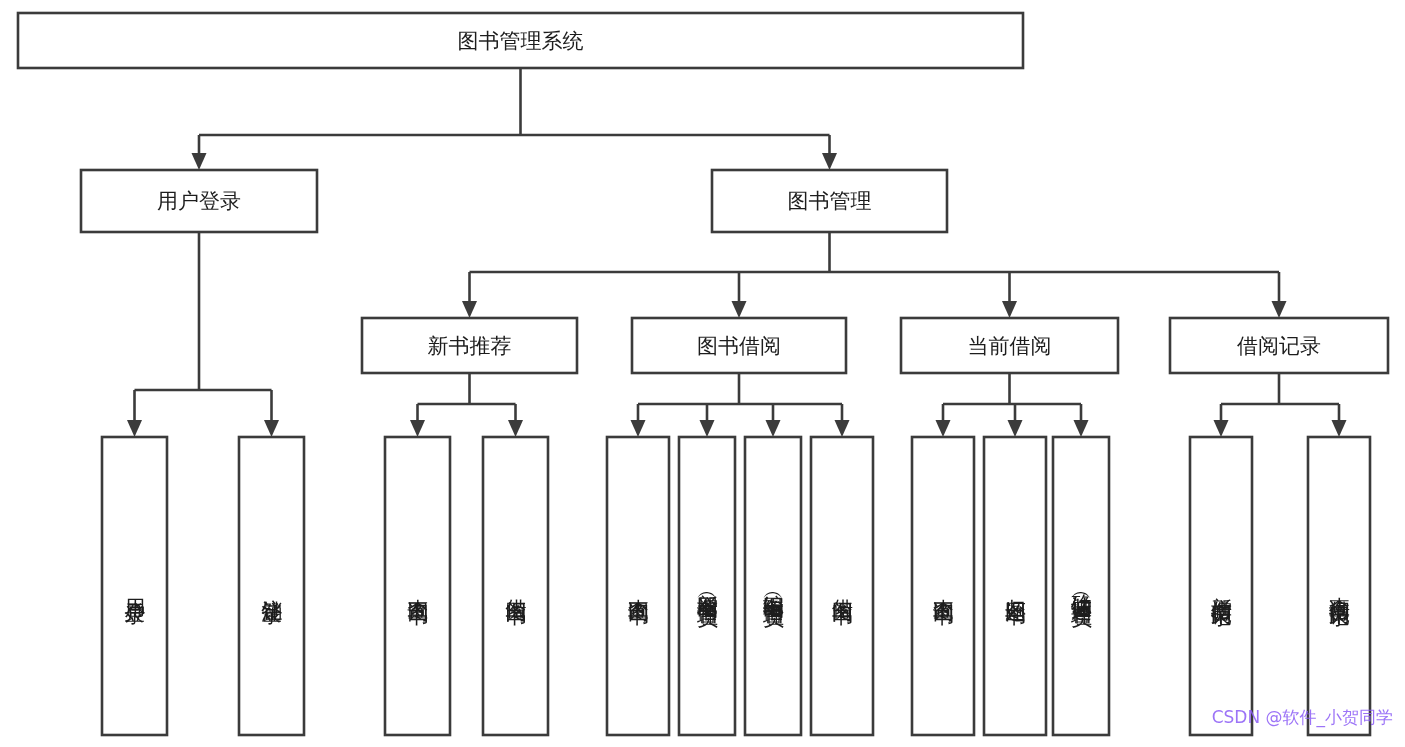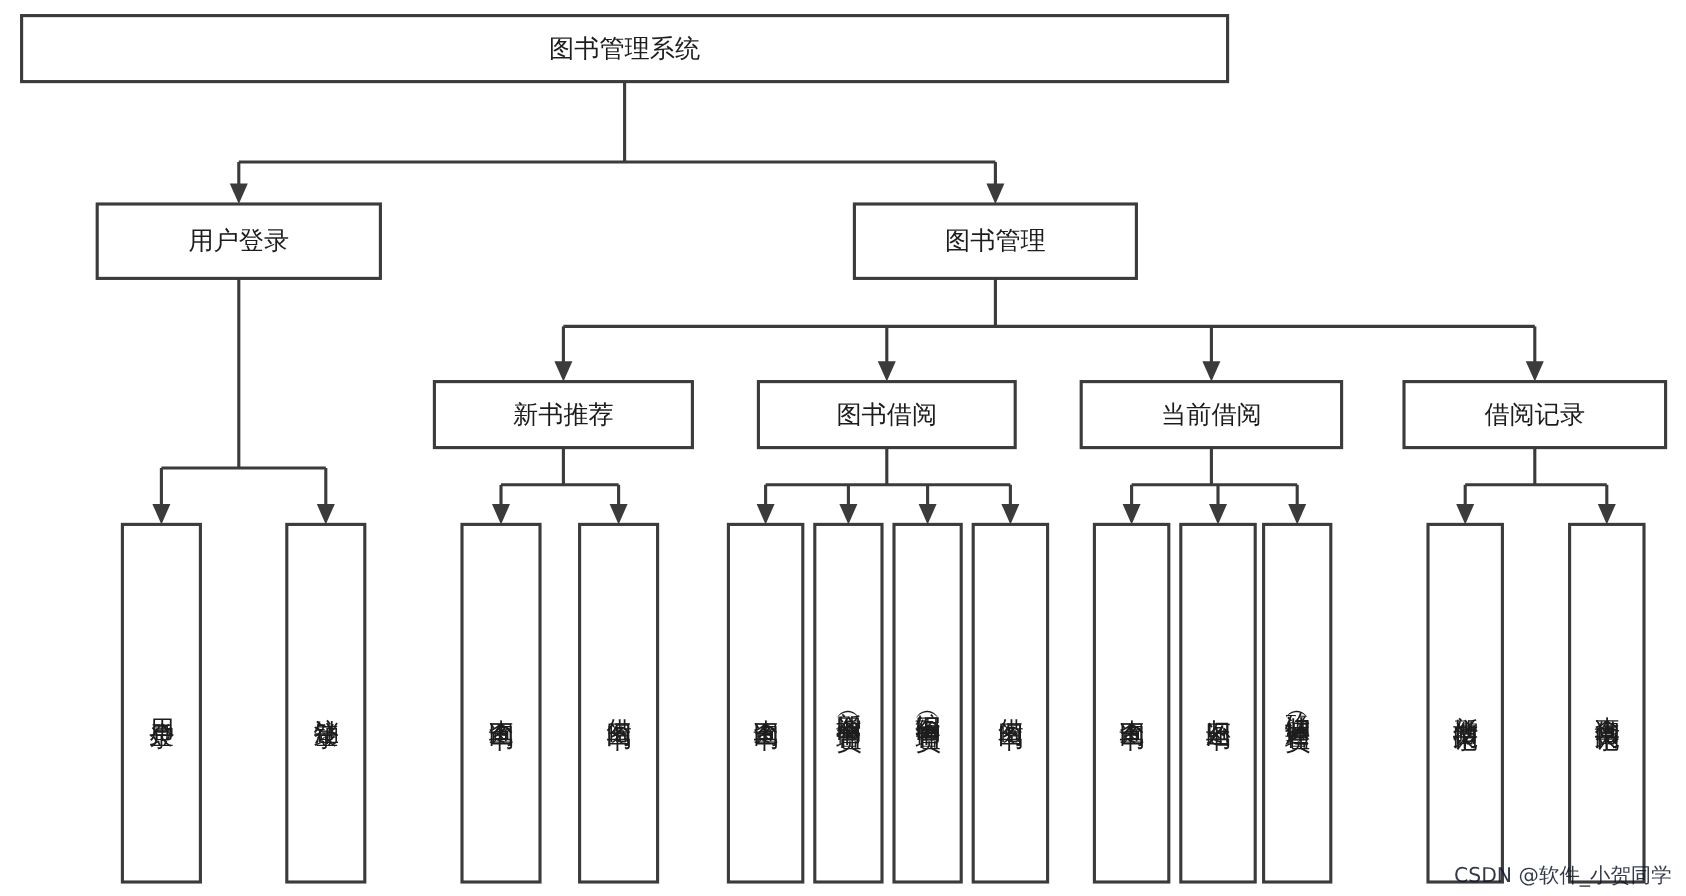--- a/index.html
+++ b/index.html
@@ -61,24 +61,24 @@
     font-family: "DejaVu Sans", "Liberation Sans", sans-serif;
     font-size: 21px;
     line-height: 1.18;
     color: #1d1d1d;
     letter-spacing: 2px;
     white-space: nowrap;
   }
   #watermark {
     position: absolute;
     right: 12px;
-    bottom: 6px;
+    bottom: 18px;
     font-family: "DejaVu Sans", "Liberation Sans", sans-serif;
     font-size: 17px;
-    color: #0f172a;
+    color: #8b5cf6;
     opacity: 0.85;
     white-space: nowrap;
     pointer-events: none;
   }
 </style>
 </head>
 <body>
 
 <div id="diagram-root">
 

